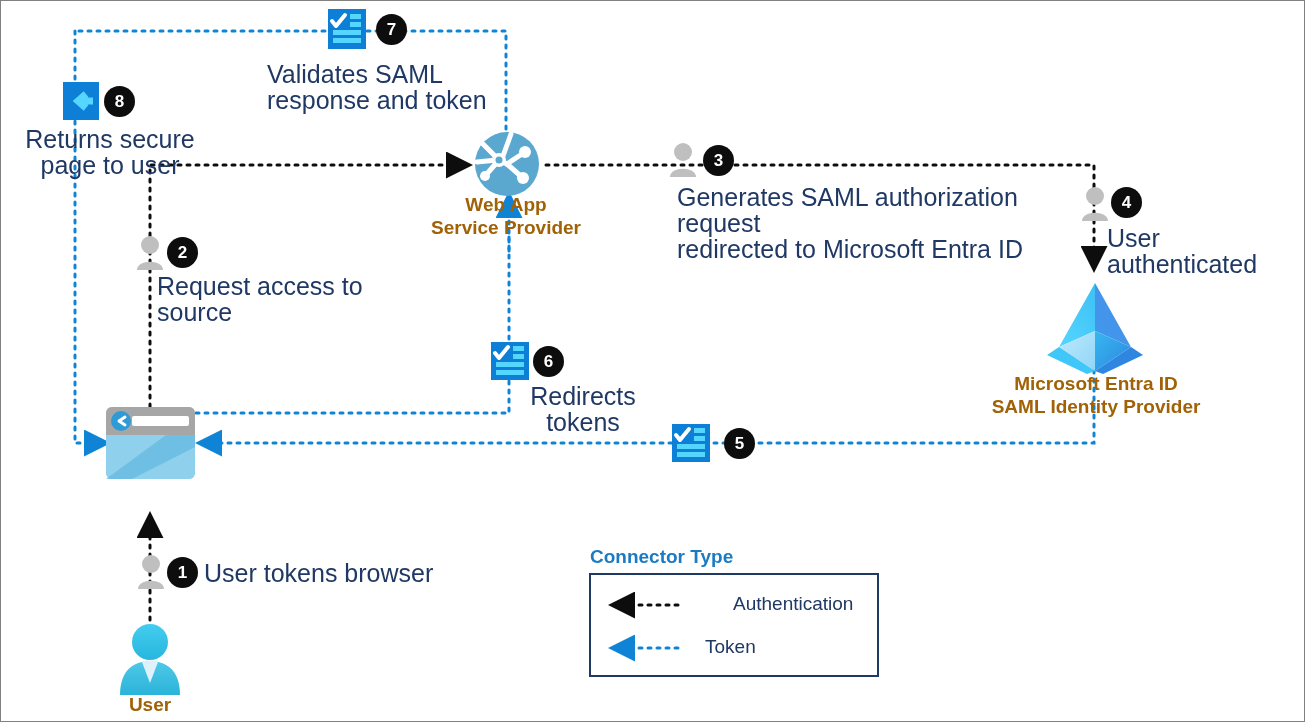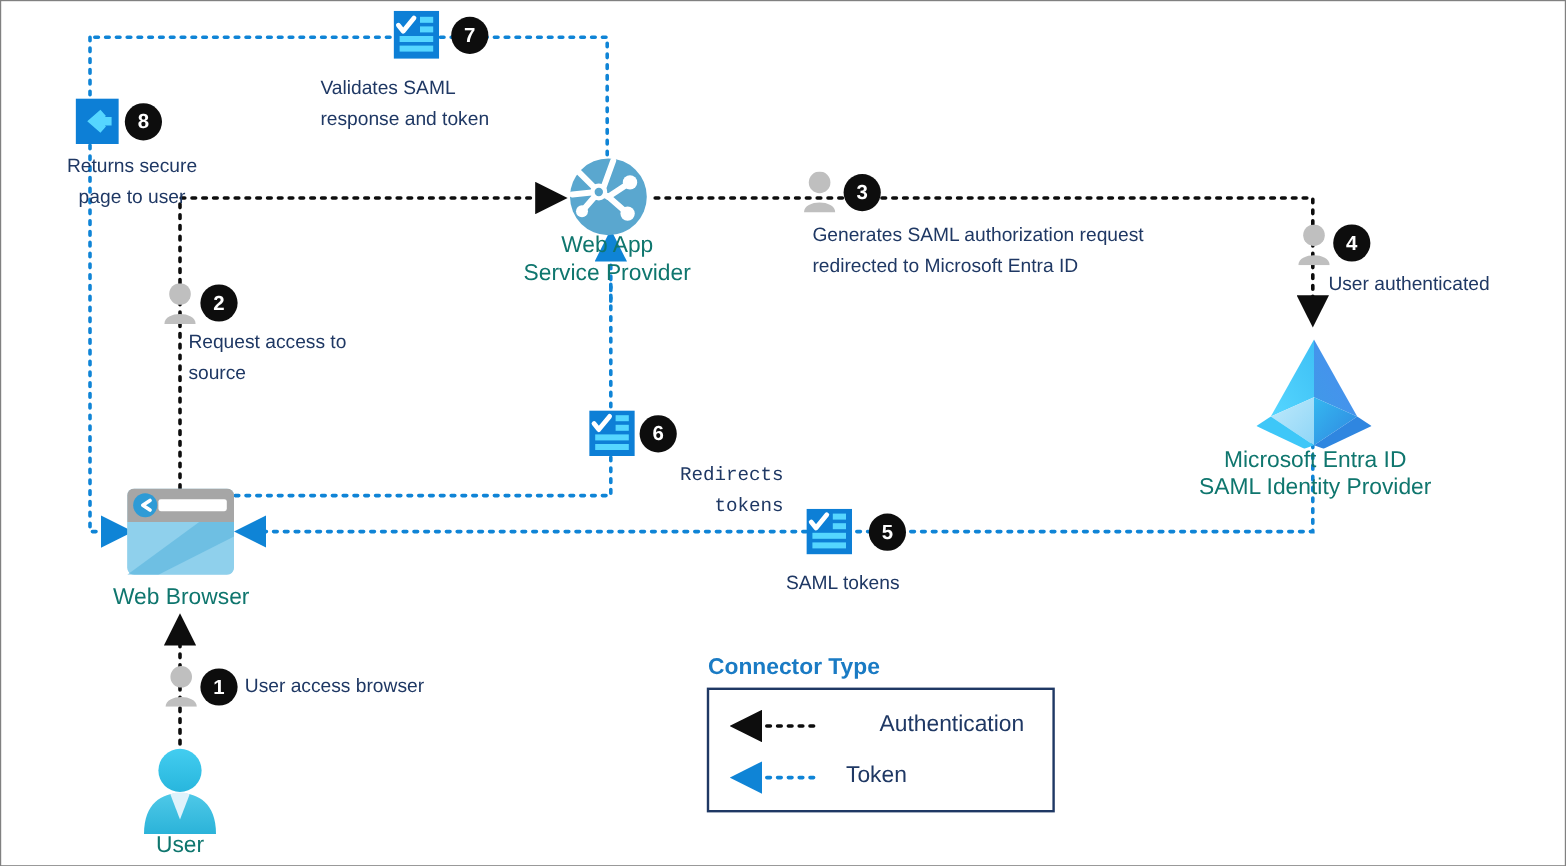--- a/index.html
+++ b/index.html
@@ -19,31 +19,32 @@
   }
   svg.layer {
     position: absolute;
     left: 0;
     top: 0;
     width: 1305px;
     height: 722px;
   }
   .node-label {
     position: absolute;
-    color: #0f766e;
+    color: #a16207;
     font-size: 19px;
     line-height: 23px;
     text-align: center;
     white-space: pre-line;
     font-family: "Liberation Sans", sans-serif;
+    font-weight: bold;
   }
   .step-text {
     position: absolute;
     color: #1f3864;
-    font-size: 16px;
+    font-size: 25px;
     line-height: 26px;
     white-space: pre-line;
     font-family: "Liberation Sans", sans-serif;
   }
   .legend-title {
     position: absolute;
     color: #1a7bc4;
     font-size: 19px;
     font-weight: bold;
     font-family: "Liberation Sans", sans-serif;
@@ -242,57 +243,55 @@
     <svg viewBox="0 0 38 38" width="38" height="38">
       <rect x="0" y="0" width="38" height="38" fill="#0d7fd6"></rect>
       <path d="M4,11 L8,16 L17,5" fill="none" stroke="#ffffff" stroke-width="4" stroke-linecap="round" stroke-linejoin="round"></path>
       <rect x="22" y="4" width="11" height="5" fill="#55d6ff"></rect>
       <rect x="22" y="12" width="11" height="5" fill="#55d6ff"></rect>
       <rect x="5" y="20" width="28" height="5" fill="#55d6ff"></rect>
       <rect x="5" y="28" width="28" height="5" fill="#55d6ff"></rect>
     </svg>
   </div>
   <div class="badge" style="left:532px; top:345px;">6</div>
-  <div class="step-text" style="left:512px; top:382px; width:140px; text-align:right;font-family:Liberation Mono, monospace;">Redirects
+  <div class="step-text" style="left:512px; top:382px; width:140px; text-align:center;">Redirects
 tokens</div>
 
   <div class="icon-wrap" style="left:671px; top:423px; width:38px; height:38px;">
     <svg viewBox="0 0 38 38" width="38" height="38">
       <rect x="0" y="0" width="38" height="38" fill="#0d7fd6"></rect>
       <path d="M4,11 L8,16 L17,5" fill="none" stroke="#ffffff" stroke-width="4" stroke-linecap="round" stroke-linejoin="round"></path>
       <rect x="22" y="4" width="11" height="5" fill="#55d6ff"></rect>
       <rect x="22" y="12" width="11" height="5" fill="#55d6ff"></rect>
       <rect x="5" y="20" width="28" height="5" fill="#55d6ff"></rect>
       <rect x="5" y="28" width="28" height="5" fill="#55d6ff"></rect>
     </svg>
   </div>
   <div class="badge" style="left:723px; top:427px;">5</div>
-  <div class="step-text" style="left:654px; top:473px; width:180px; text-align:left;">SAML tokens</div>
 
   <div class="icon-wrap" style="left:105px; top:406px; width:89px; height:72px;">
     <svg viewBox="0 0 89 72" width="89" height="72">
       <rect x="0" y="0" width="89" height="72" rx="6" fill="#9fd3ea"></rect>
       <path d="M0,6 a6,6 0 0 1 6,-6 h77 a6,6 0 0 1 6,6 v22 h-89 z" fill="#a6a6a6"></path>
       <circle cx="15" cy="14" r="10" fill="#2e9bd6"></circle>
       <path d="M19,10 L13,14 L19,18" fill="none" stroke="#ffffff" stroke-width="3" stroke-linecap="round" stroke-linejoin="round"></path>
       <rect x="26" y="9" width="57" height="10" rx="2" fill="#ffffff"></rect>
       <path d="M0,28 h89 v38 a6,6 0 0 1 -6,6 h-77 a6,6 0 0 1 -6,-6 z" fill="#8fd0ec"></path>
       <path d="M0,72 L60,28 L89,28 L89,40 L26,72 Z" fill="#63b9e0" opacity="0.75"></path>
     </svg>
   </div>
-  <div class="node-label" style="left:60px; top:485px; width:180px;">Web Browser</div>
 
   <div class="icon-wrap" style="left:136px; top:554px; width:28px; height:34px;">
     <svg viewBox="0 0 28 34" width="28" height="34">
       <circle cx="14" cy="9" r="9" fill="#bfbfbf"></circle>
       <path d="M1,34 C1,23 27,23 27,34 Z" fill="#bfbfbf"></path>
     </svg>
   </div>
   <div class="badge" style="left:166px; top:556px;">1</div>
-  <div class="step-text" style="left:203px; top:559px; width:240px; text-align:left;">User access browser</div>
+  <div class="step-text" style="left:203px; top:559px; width:240px; text-align:left;">User tokens browser</div>
 
   <div class="icon-wrap" style="left:116px; top:622px; width:66px; height:72px;">
     <svg viewBox="0 0 66 72" width="66" height="72">
       <defs>
         <linearGradient id="userHead" x1="0" y1="0" x2="0" y2="1">
           <stop offset="0" stop-color="#43cdf0"></stop>
           <stop offset="1" stop-color="#28b6dd"></stop>
         </linearGradient>
         <linearGradient id="userBody" x1="0" y1="0" x2="0" y2="1">
           <stop offset="0" stop-color="#4fc9e8"></stop>

